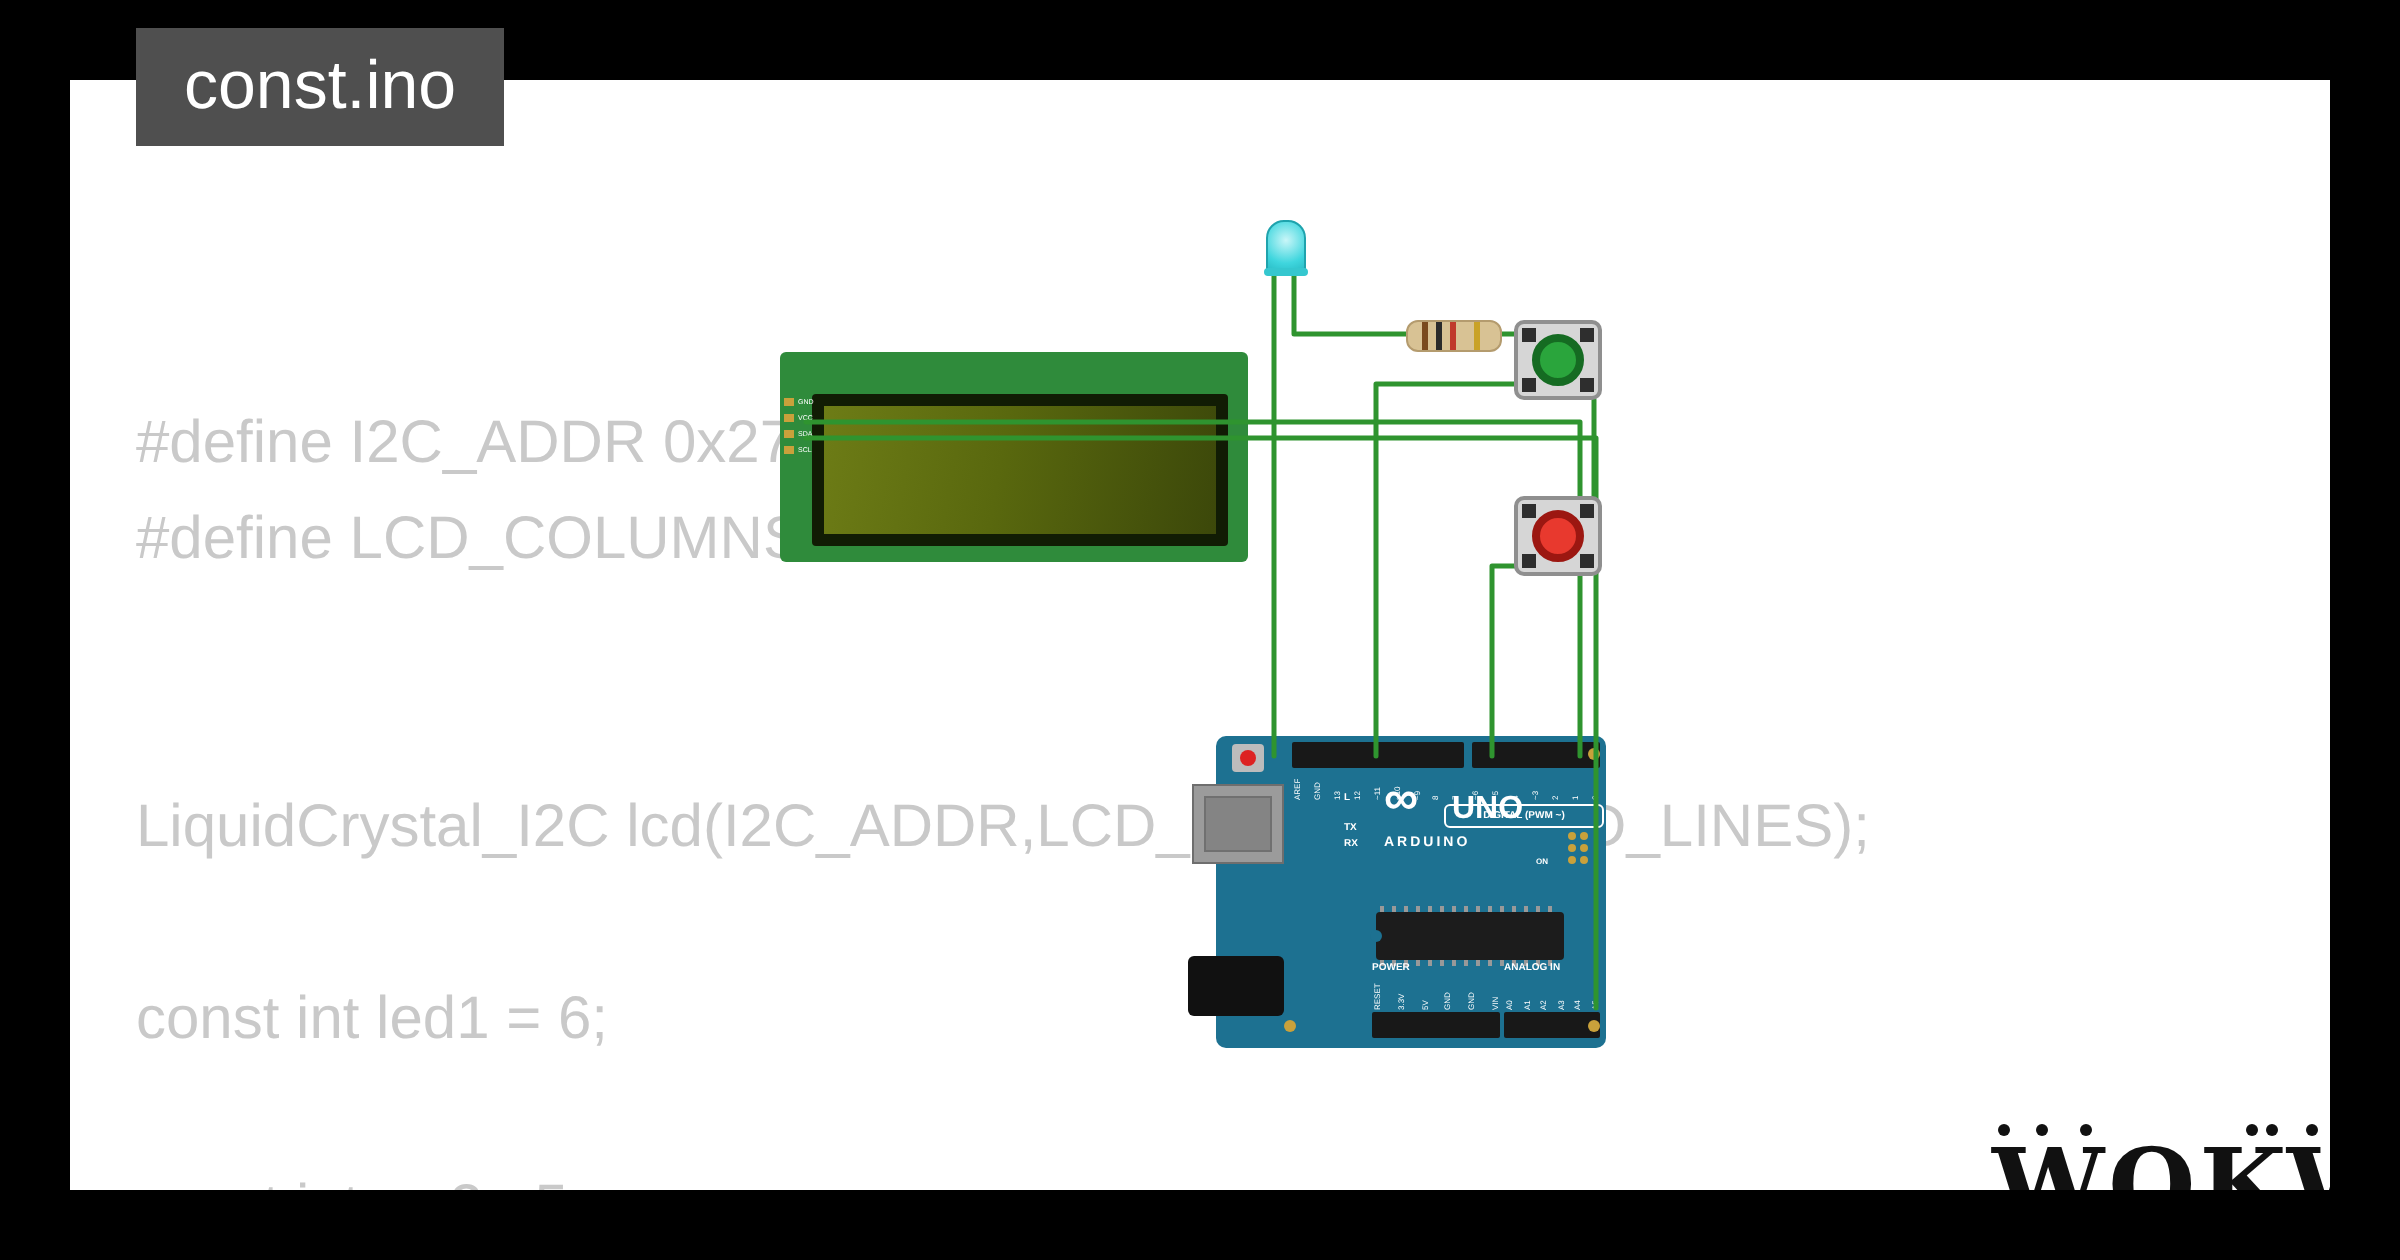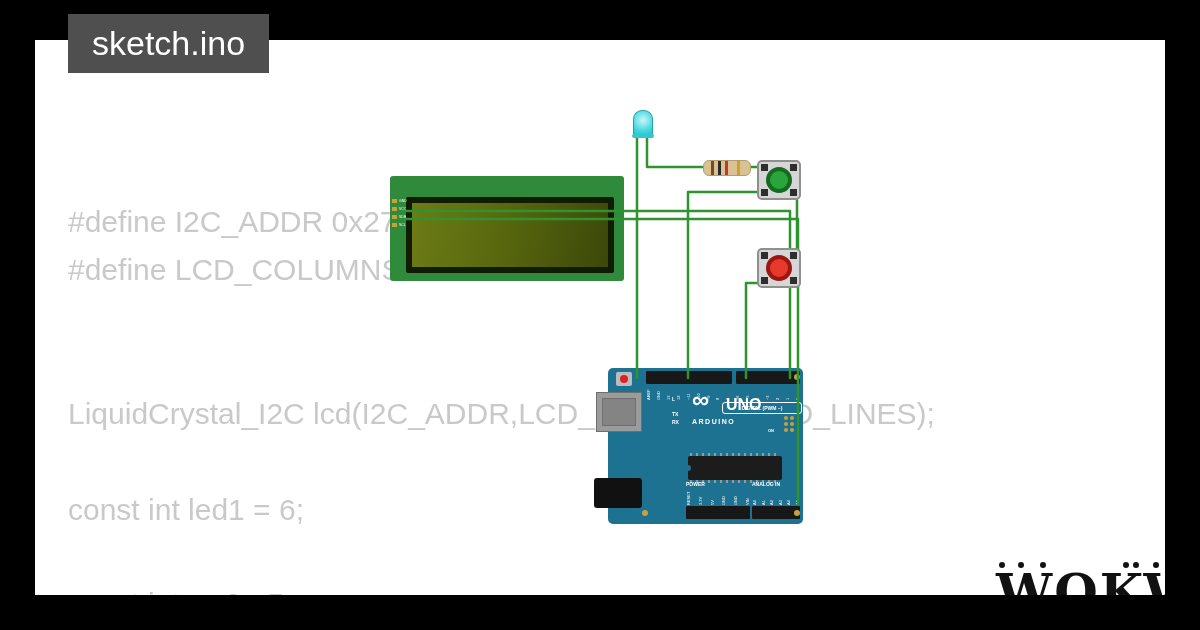--- a/index.html
+++ b/index.html
@@ -82,21 +82,21 @@
   .hdr-title{position:absolute;font-size:5px;font-weight:bold;color:#fff;}
   .power-title{left:78px;top:113px;} .analog-title{left:144px;top:113px;}
   .screw{position:absolute;width:6px;height:6px;border-radius:50%;background:#c9a13b;}
   
   .wokwi-logo{position:absolute;left:958px;top:516px;z-index:2;}
 </style>
 </head>
 <body>
 
 <div class="tab">
-  <span>sketch.ino</span>
+  <span>const.ino</span>
 </div>
 
 <div class="canvas">
 
   <div class="code-line" style="top:164px">#define I2C_ADDR 0x27</div>
   <div class="code-line" style="top:212px">#define LCD_COLUMNS 20</div>
   <div class="code-line" style="top:356px">LiquidCrystal_I2C lcd(I2C_ADDR,LCD_COLUMNS,LCD_LINES);</div>
   <div class="code-line" style="top:452px">const int led1 = 6;</div>
   <div class="code-line" style="top:546px">const int sw2= 5;</div>
 

